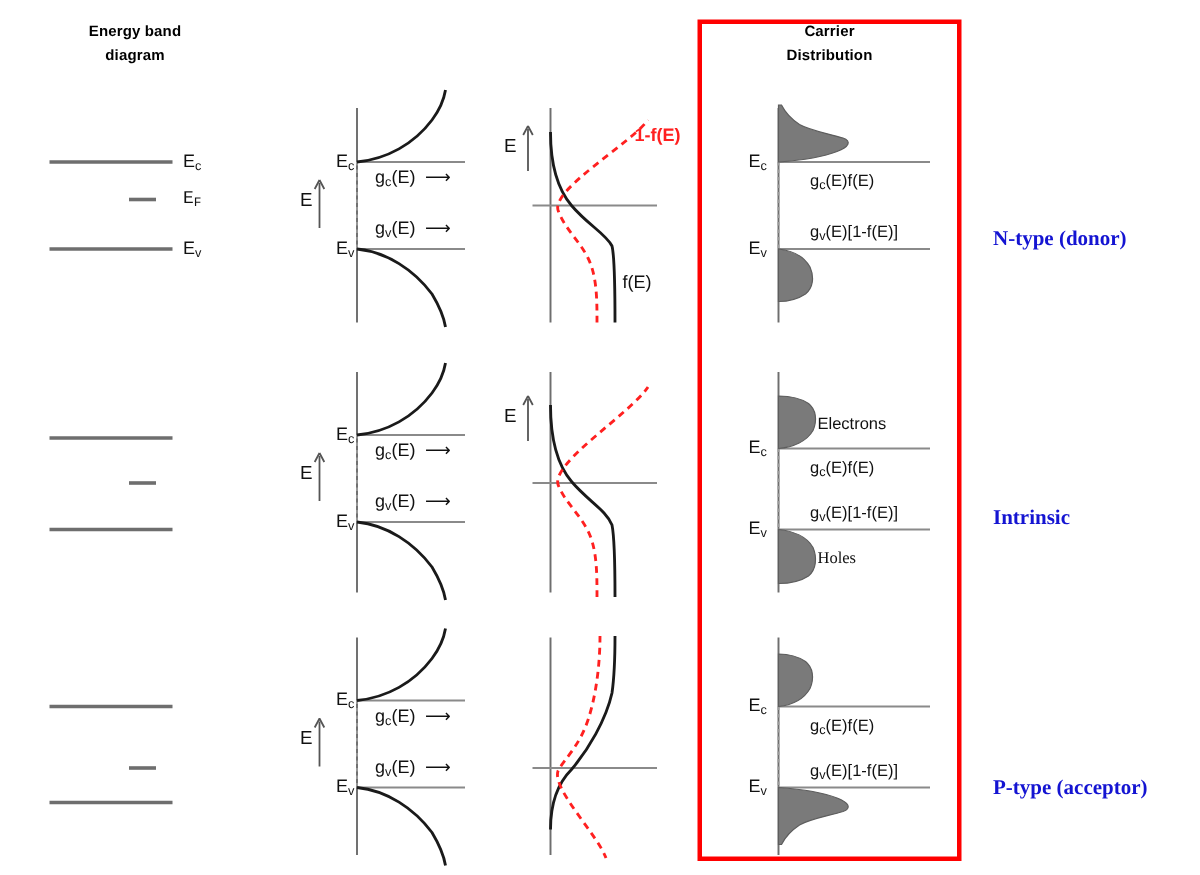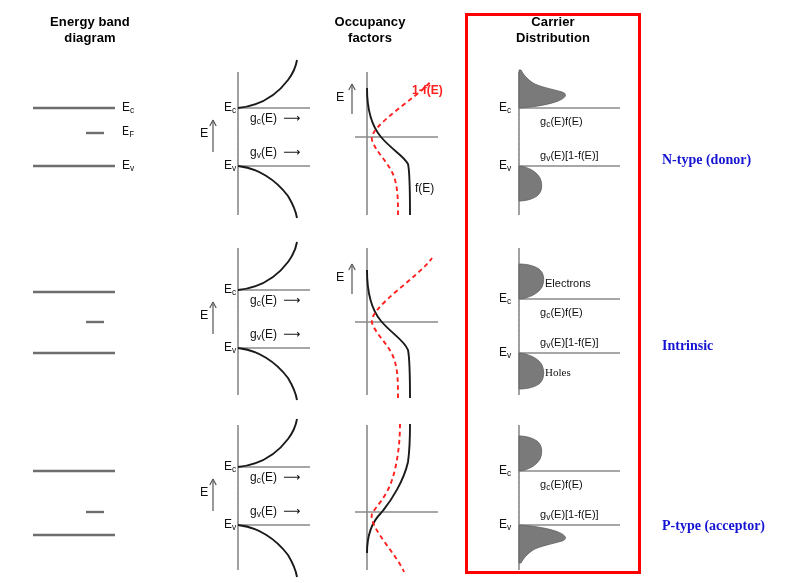--- a/index.html
+++ b/index.html
@@ -5,21 +5,21 @@
   html,body{margin:0;padding:0;background:#ffffff;}
   body{
     width:800px;height:583px;position:relative;overflow:hidden;
     font-family:"Liberation Sans", sans-serif;
     color:#111;
   }
   .stage{position:absolute;left:0;top:0;width:800px;height:583px;}
 
   
   .col-title{
-    position:absolute;text-align:center;font-weight:bold;font-size:13px;
+    position:absolute;text-align:center;font-weight:bold;font-size:10px;
     line-height:15.5px;color:#000;letter-spacing:.1px;white-space:pre-line;
   }
 
   
   .redbox{
     position:absolute;border:3px solid #ff0000;box-sizing:border-box;
   }
 
   
   .type-label{
@@ -49,22 +49,20 @@
   .lbl sub{font-size:8.5px;vertical-align:-2px;}
   .lbl.e-arrow{font-size:12.5px;}
 </style>
 </head>
 <body>
 
 <div class="stage">
 
   <div class="col-title" style="left:20px;top:14px;width:140px;">Energy band
 diagram</div>
-  <div class="col-title" style="left:305px;top:14px;width:130px;">Occupancy
-factors</div>
   <div class="col-title" style="left:478px;top:14px;width:150px;">Carrier
 Distribution</div>
 
   <div class="redbox" style="left:465px;top:13px;width:176px;height:561px;"></div>
 
   <svg class="layer" width="800" height="583">
     <line class="bandline" x1="33" y1="108" x2="115" y2="108"></line>
     <line class="fermiline" x1="86" y1="133" x2="104" y2="133"></line>
     <line class="bandline" x1="33" y1="166" x2="115" y2="166"></line>
   </svg>
@@ -99,21 +97,21 @@
 
   <svg class="layer" width="800" height="583">
     <line class="axis" x1="367" y1="72" x2="367" y2="215"></line>
     <line class="levelline" x1="355" y1="137" x2="438" y2="137"></line>
     <path class="curve" d="M367,88 C367,104 370,124 381,137 C392,150 404,156 408,164 C410,172 410,196 410,215"></path>
     <path class="curve-red" d="M398,215 C398,200 398,184 392,172 C386,160 376,152 372,140 C368,126 420,96 432,80"></path>
     <line class="arrowline" x1="352" y1="114" x2="352" y2="86"></line>
     <path class="arrowline" d="M352,84 l-3.2,6 M352,84 l3.2,6" fill="none"></path>
   </svg>
   <div class="lbl e-arrow" style="left:336px;top:91px;">E</div>
-  <div class="lbl red" style="left:412px;top:84px;">1-f(E)</div>
+  <div class="lbl red" style="left:423px;top:84px;">1-f(E)</div>
   <div class="lbl" style="left:415px;top:182px;">f(E)</div>
 
   <svg class="layer" width="800" height="583">
     <line class="axis" x1="519" y1="72" x2="519" y2="215"></line>
     <line class="levelline" x1="519" y1="108" x2="620" y2="108"></line>
     <line class="levelline" x1="519" y1="166" x2="620" y2="166"></line>
     <line class="dashline" x1="519" y1="108" x2="519" y2="166"></line>
 
     <path class="fillpeak" d="M519,108 C533,107 548,105 558,101 C566,98 568,94 562,92
        C552,89 540,87 533,83 C527,79 523,74 521,70 L519,70 Z"></path>

